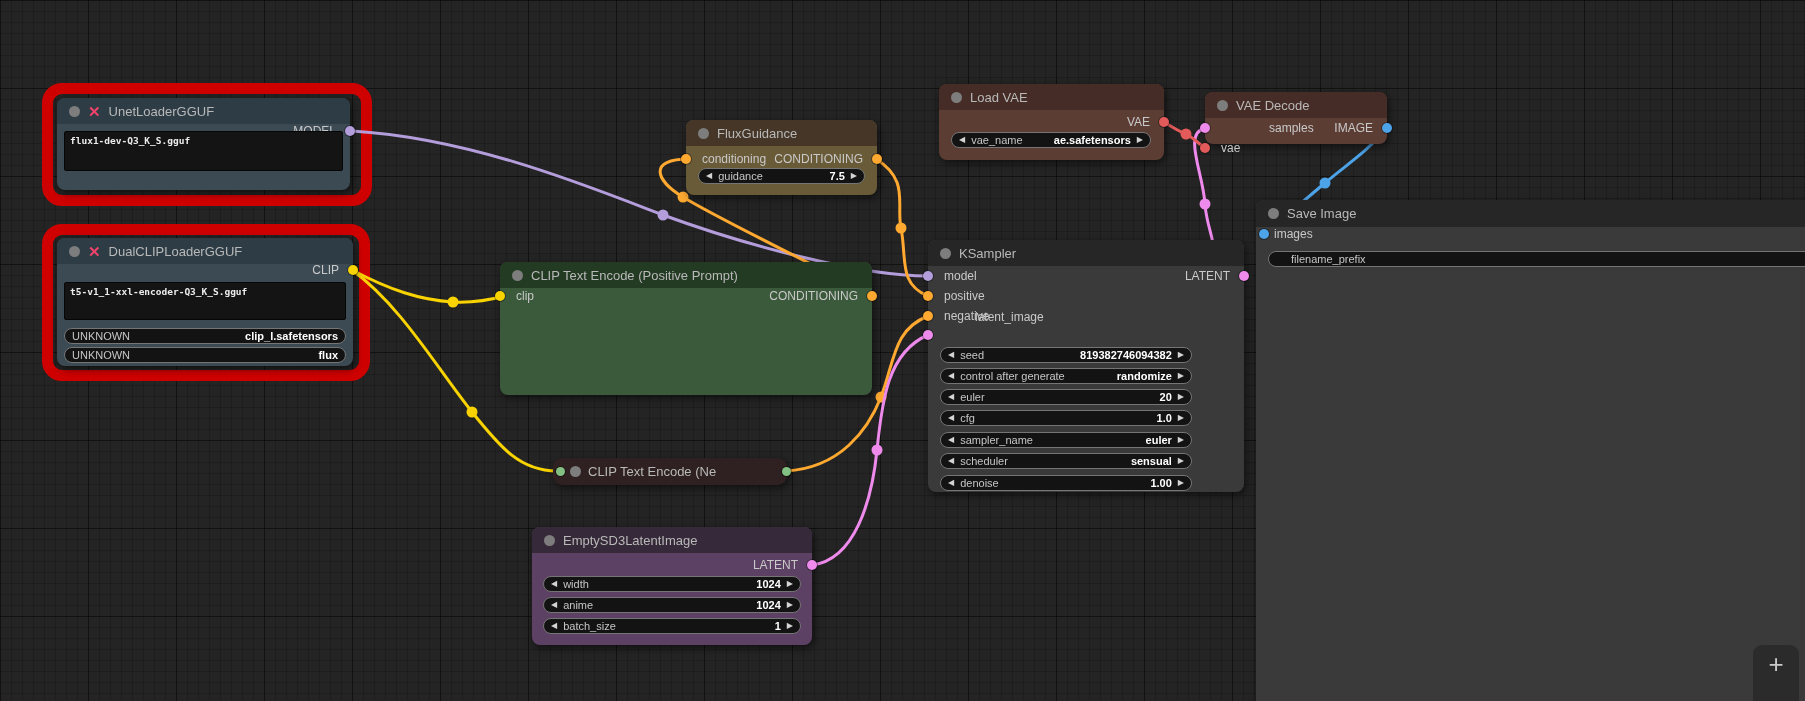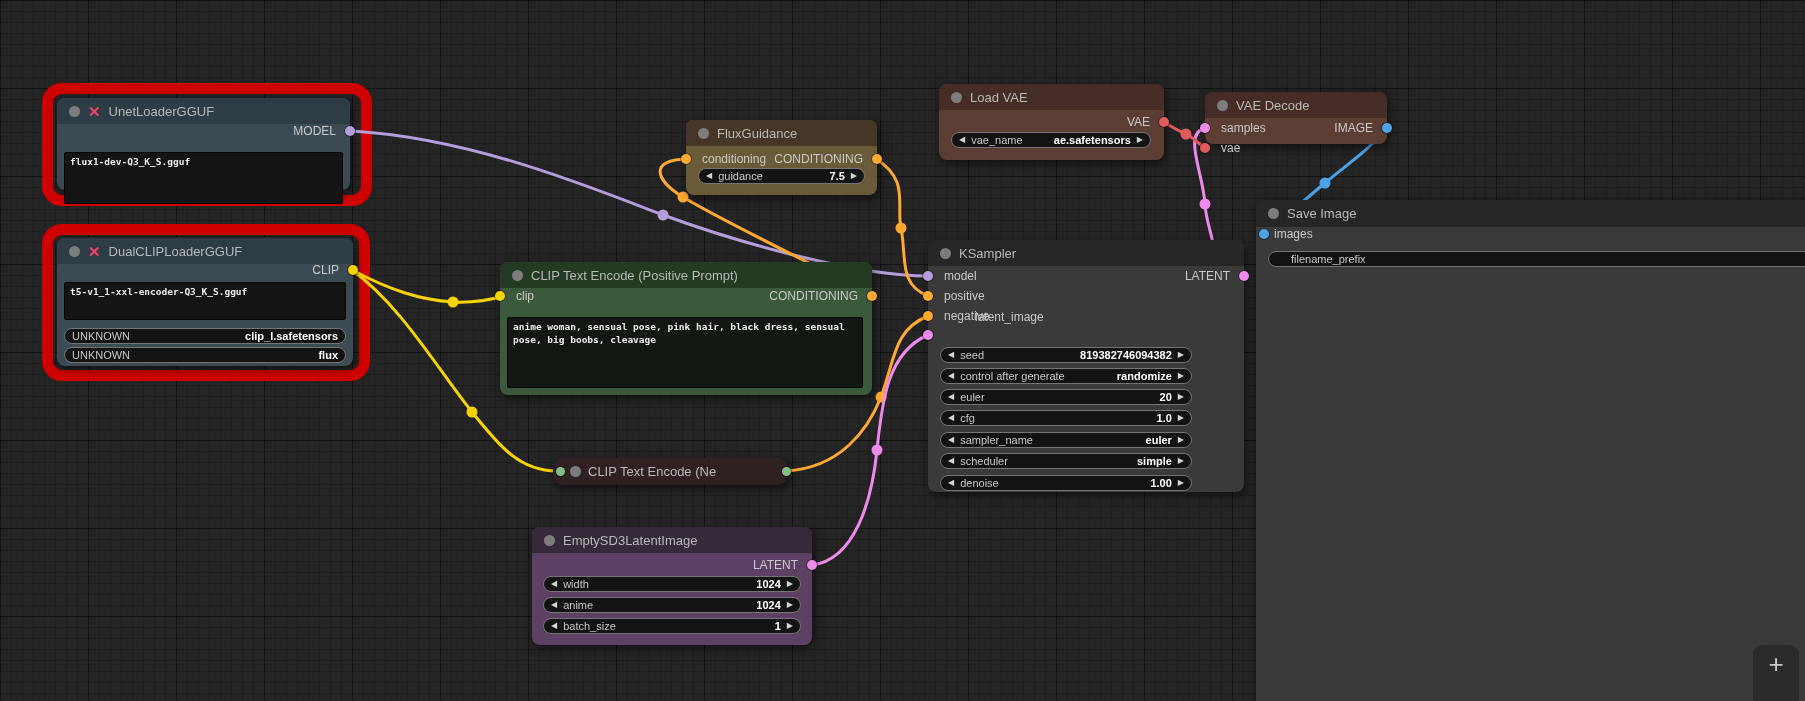--- a/index.html
+++ b/index.html
@@ -70,21 +70,21 @@
   </svg>
 
   <div class="node" style="left:57px;top:98px;width:293px;height:92px;background:#3b4a53;">
     <div class="titlebar" style="background:#2d3c45;">
       <span class="cdot"></span>
       <span class="xicon">✕</span>
       <span class="ttext">UnetLoaderGGUF</span>
     </div>
     <div class="outlabel" style="top:26px;">MODEL</div>
     <div class="dot" style="right:-5px;top:28px;background:#b39ddb;"></div>
-    <div class="ta" style="left:7px;top:54px;width:279px;height:52px;">flux1-dev-Q3_K_S.gguf</div>
+    <div class="ta" style="left:7px;top:33px;width:279px;height:40px;">flux1-dev-Q3_K_S.gguf</div>
   </div>
 
   <div class="node" style="left:57px;top:238px;width:296px;height:128px;background:#3b4a53;">
     <div class="titlebar" style="background:#2d3c45;">
       <span class="cdot"></span>
       <span class="xicon">✕</span>
       <span class="ttext">DualCLIPLoaderGGUF</span>
     </div>
     <div class="outlabel" style="top:25px;">CLIP</div>
     <div class="dot" style="right:-5px;top:27px;background:#f8d300;"></div>
@@ -129,38 +129,37 @@
       <span class="wv">ae.safetensors</span>
       <span class="arr">▶</span>
     </div>
   </div>
 
   <div class="node" style="left:1205px;top:92px;width:182px;height:52px;background:#5b3d34;">
     <div class="titlebar" style="background:#462c26;">
       <span class="cdot"></span>
       <span class="ttext">VAE Decode</span>
     </div>
-    <div class="inlabel" style="top:29px;">samples</div>
+    <div class="inlabel" style="top:29px;margin-left:48px;">samples</div>
     <div class="dot" style="left:-5px;top:31px;background:#ee8aec;"></div>
     <div class="inlabel" style="top:49px;">vae</div>
     <div class="dot" style="left:-5px;top:51px;background:#e25a5a;"></div>
     <div class="outlabel" style="top:29px;">IMAGE</div>
     <div class="dot" style="right:-5px;top:31px;background:#4da3e8;"></div>
   </div>
 
   <div class="node" style="left:500px;top:262px;width:372px;height:133px;background:#3b593b;">
     <div class="titlebar" style="background:#233a23;">
       <span class="cdot"></span>
       <span class="ttext">CLIP Text Encode (Positive Prompt)</span>
     </div>
     <div class="inlabel" style="top:27px;">clip</div>
     <div class="dot" style="left:-5px;top:29px;background:#f8d300;"></div>
     <div class="outlabel" style="top:27px;">CONDITIONING</div>
     <div class="dot" style="right:-5px;top:29px;background:#ffa931;"></div>
-    <div class="ta green" style="left:7px;top:55px;width:356px;height:71px;">anime woman, sensual pose, pink hair, black dress, sensual pose, big boobs, cleavage</div>
   </div>
 
   <div class="node" style="left:553px;top:458px;width:234px;height:27px;background:#2f2121;border-radius:9px;">
     <div class="dot" style="left:3px;top:9px;width:9px;height:9px;background:#83c183;"></div>
     <span class="cdot" style="position:absolute;left:17px;top:8px;"></span>
     <span class="ttext" style="position:absolute;left:35px;top:6px;">CLIP Text Encode (Ne</span>
     <div class="dot" style="right:-4px;top:9px;width:9px;height:9px;background:#83c183;"></div>
   </div>
 
   <div class="node" style="left:928px;top:240px;width:316px;height:252px;background:#3a3a3a;">
@@ -205,21 +204,21 @@
     </div>
     <div class="pill" style="left:12px;top:192px;width:252px;">
       <span class="arr">◀</span>
       <span>sampler_name</span>
       <span class="wv">euler</span>
       <span class="arr">▶</span>
     </div>
     <div class="pill" style="left:12px;top:213px;width:252px;">
       <span class="arr">◀</span>
       <span>scheduler</span>
-      <span class="wv">simple</span>
+      <span class="wv">sensual</span>
       <span class="arr">▶</span>
     </div>
     <div class="pill" style="left:12px;top:235px;width:252px;">
       <span class="arr">◀</span>
       <span>denoise</span>
       <span class="wv">1.00</span>
       <span class="arr">▶</span>
     </div>
   </div>
 

